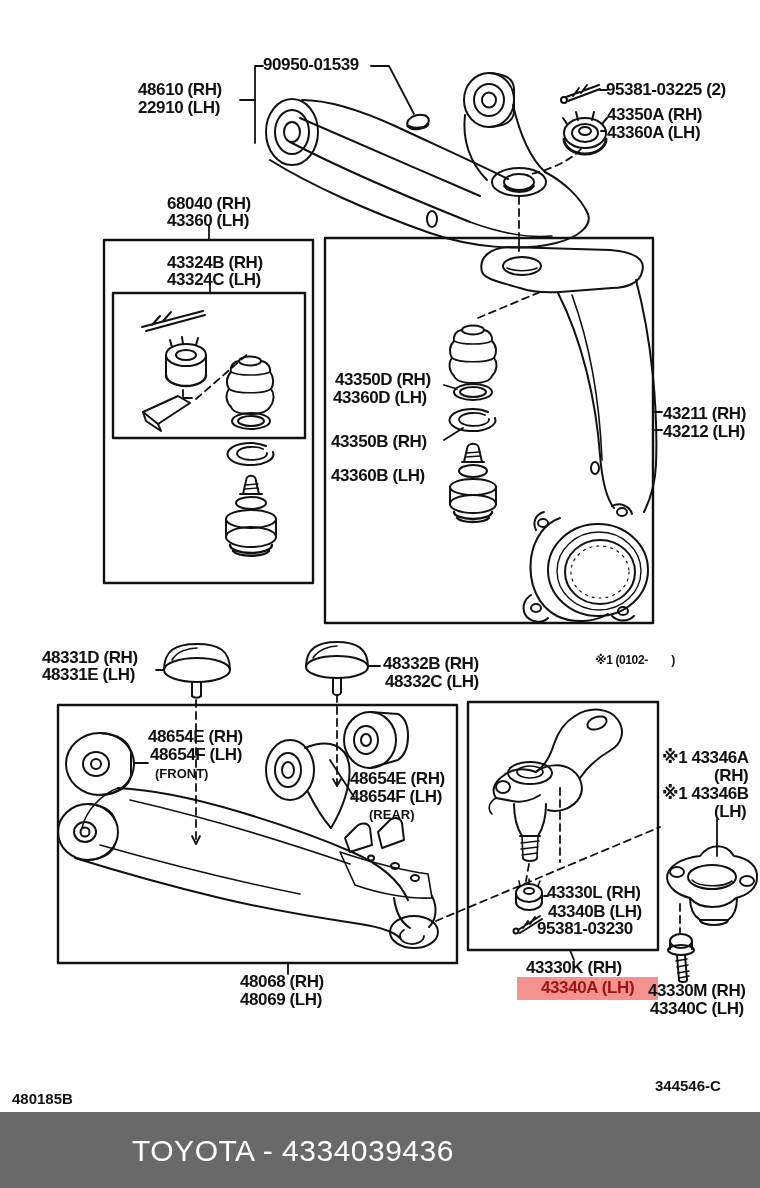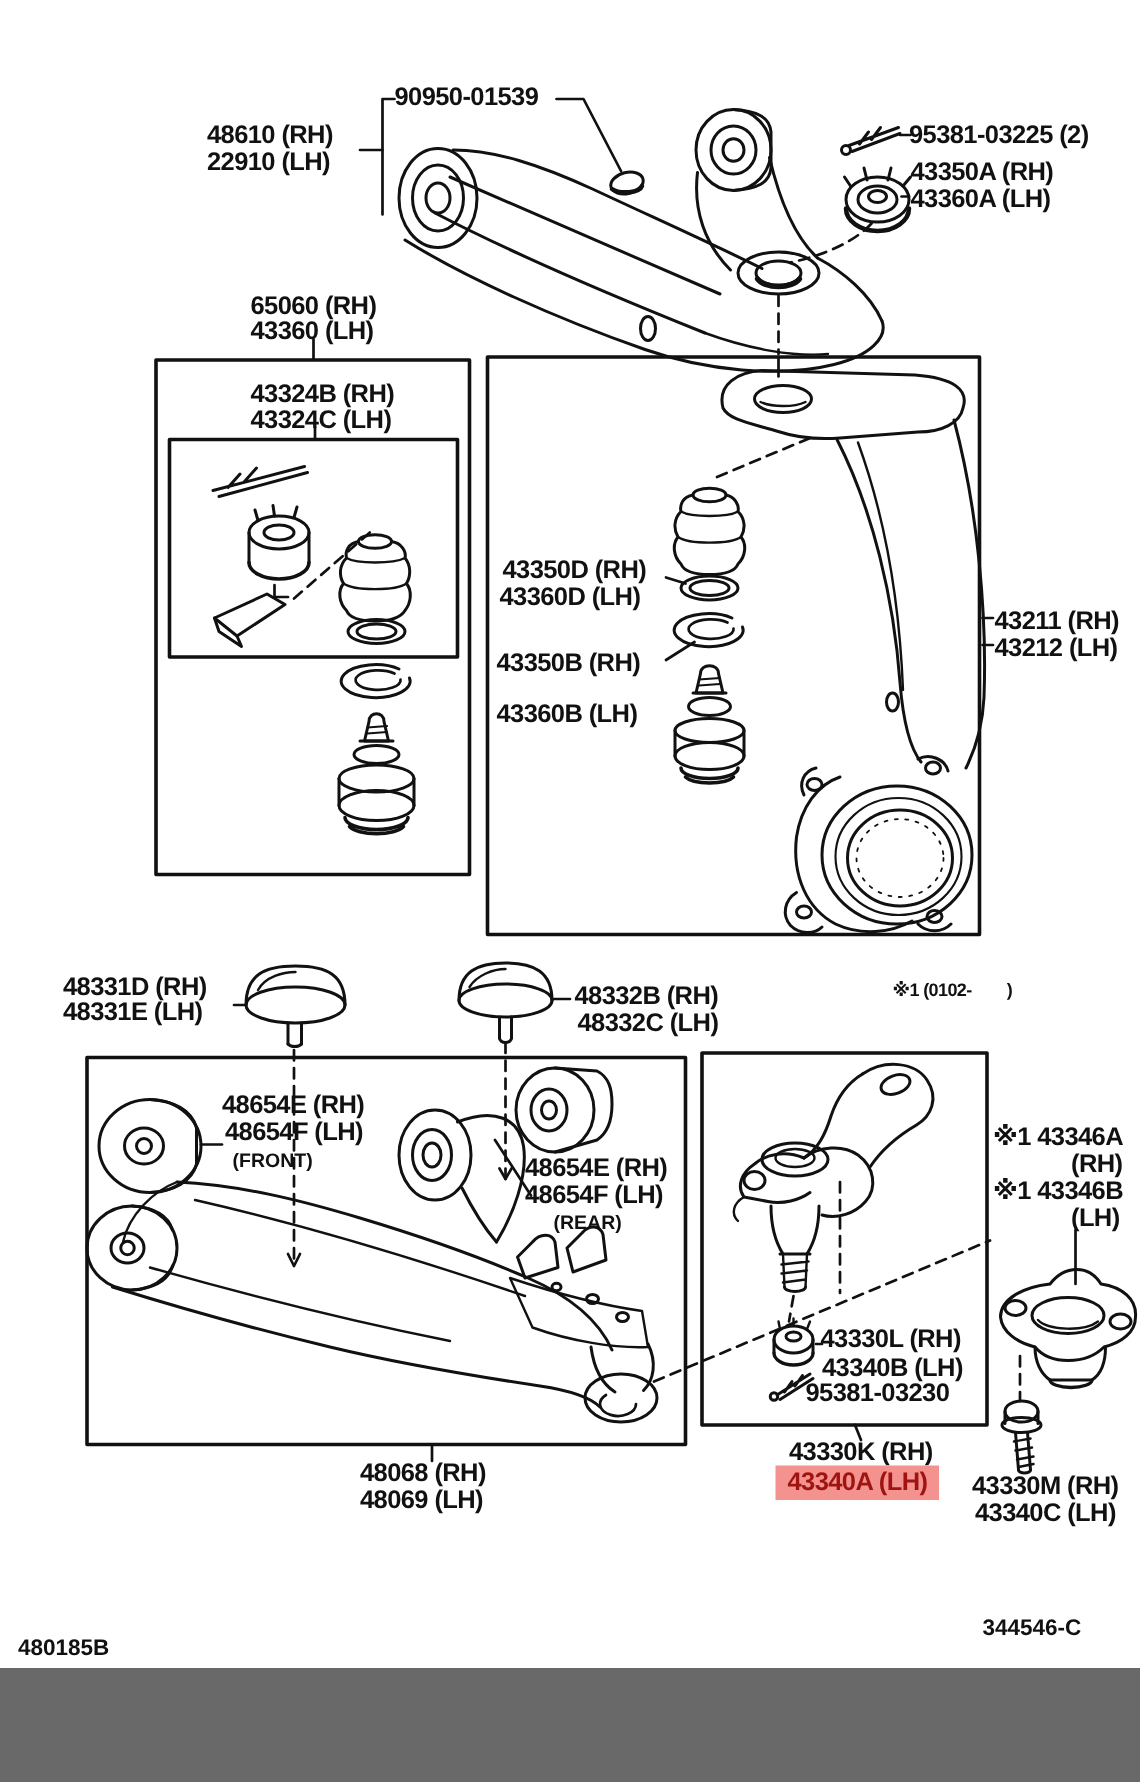--- a/index.html
+++ b/index.html
@@ -5,21 +5,21 @@
   html,body{margin:0;padding:0;}
   body{width:760px;height:1188px;position:relative;background:#fff;overflow:hidden;
        font-family:"Liberation Sans","DejaVu Sans",sans-serif;}
   .stage{position:absolute;left:0;top:0;width:760px;height:1188px;}
   svg{position:absolute;left:0;top:0;}
   .lbl{position:absolute;font-weight:bold;font-size:17px;line-height:18px;
        letter-spacing:-0.4px;color:#111;white-space:nowrap;}
   .lbl.sm{font-size:13px;letter-spacing:0;}
   .lbl.pre{white-space:pre;}
   .ralign{text-align:left;width:100px;}
-  .hl{background:var(--hl-bg,#f4928f);color:var(--hl-tx,#9e1410);padding:2px 8px 3px;}
+  .hl{background:var(--hl-bg,#f4928f);color:var(--hl-tx,#9e1410);padding:2px 24px 3px;}
   .code{position:absolute;font-weight:bold;font-size:15px;color:#111;letter-spacing:0;}
   .bar{position:absolute;left:0;top:1112px;width:760px;height:76px;background:var(--bar-bg,#696969);}
   .bar .t{position:absolute;top:22px;color:var(--bar-tx,#fff);font-size:30px;letter-spacing:0.5px;}
 </style>
 </head>
 <body>
 
 <div class="stage">
 
 <svg width="760" height="1188" viewBox="0 0 760 1188" fill="none" stroke="#111" stroke-width="2" stroke-linecap="round" stroke-linejoin="round">
@@ -273,21 +273,21 @@
     <path d="M679,980 A4,2 0 0 0 687,980"></path>
   </g>
 </svg>
 
 <div class="lbl" style="left:263px;top:56px">90950-01539</div>
 <div class="lbl ralign" style="left:138px;top:81px">48610 (RH)</div>
 <div class="lbl ralign" style="left:138px;top:99px">22910 (LH)</div>
 <div class="lbl" style="left:606px;top:81px">95381-03225 (2)</div>
 <div class="lbl" style="left:607px;top:106px">43350A (RH)</div>
 <div class="lbl" style="left:607px;top:124px">43360A (LH)</div>
-<div class="lbl" style="left:167px;top:195px">65060 (RH)</div>
+<div class="lbl" style="left:167px;top:195px">68040 (RH)</div>
 <div class="lbl" style="left:167px;top:212px">43360 (LH)</div>
 <div class="lbl" style="left:167px;top:254px">43324B (RH)</div>
 <div class="lbl" style="left:167px;top:271px">43324C (LH)</div>
 <div class="lbl" style="left:335px;top:371px">43350D (RH)</div>
 <div class="lbl" style="left:333px;top:389px">43360D (LH)</div>
 <div class="lbl" style="left:331px;top:433px">43350B (RH)</div>
 <div class="lbl" style="left:331px;top:467px">43360B (LH)</div>
 <div class="lbl" style="left:663px;top:405px">43211 (RH)</div>
 <div class="lbl" style="left:663px;top:423px">43212 (LH)</div>
 <div class="lbl" style="left:42px;top:649px">48331D (RH)</div>
@@ -312,15 +312,16 @@
 <div class="lbl hl" style="left:517px;top:977px">43340A (LH)</div>
 <div class="lbl" style="left:648px;top:982px">43330M (RH)</div>
 <div class="lbl" style="left:650px;top:1000px">43340C (LH)</div>
 <div class="lbl" style="left:240px;top:973px">48068 (RH)</div>
 <div class="lbl" style="left:240px;top:991px">48069 (LH)</div>
 
 <div class="code" style="left:12px;top:1090px">480185B</div>
 <div class="code" style="left:655px;top:1077px">344546-C</div>
 
 <div class="bar">
+  <div class="t" style="left:132px">TOYOTA - 4334039436</div>
 </div>
 
 </div>
 
 </body></html>

